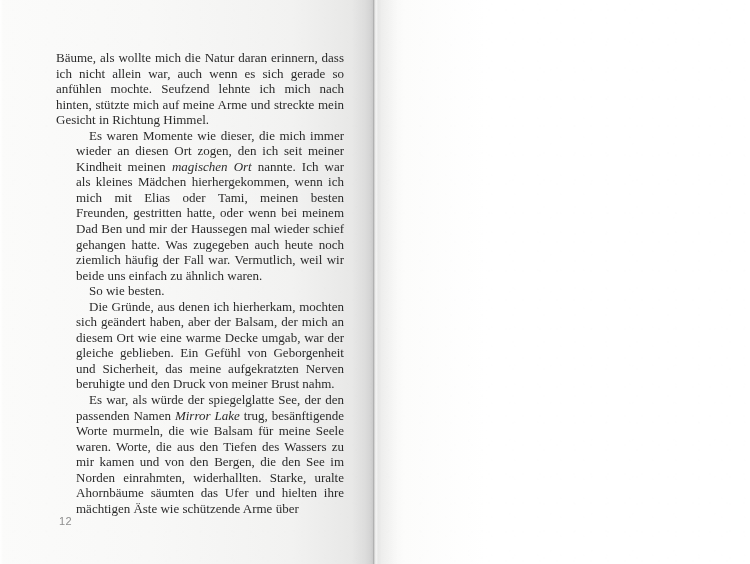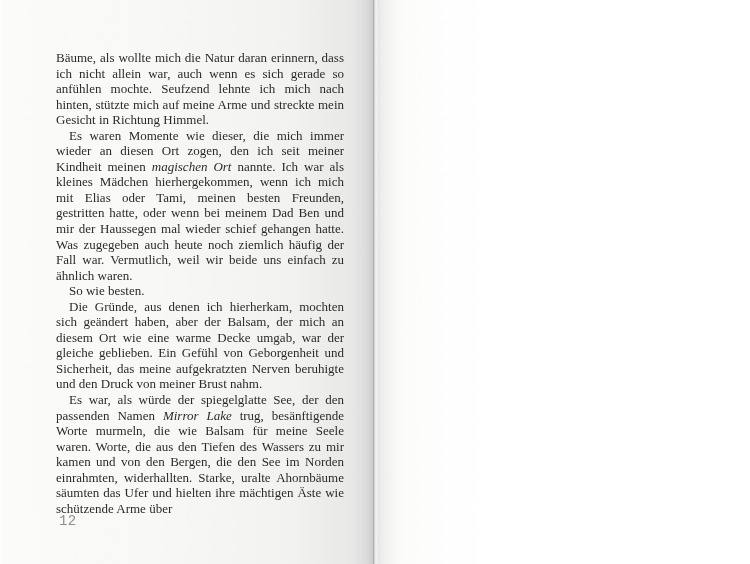--- a/index.html
+++ b/index.html
@@ -113,33 +113,34 @@
 
   .textblock p {
     margin: 0;
     text-indent: 0;
   }
   .textblock p.indent {
     text-indent: 13px;
   }
   .textblock p + p {
     margin-top: 0;
+    margin-left: 20px;
   }
   .textblock i, .textblock em {
     font-style: italic;
   }
 
   
   .folio {
     position: absolute;
-    font-size: 14px;
+    font-size: 11px;
     line-height: 10px;
     color: #8e8e8e;
     letter-spacing: .3px;
-    font-family: Liberation Mono, monospace;
+    font-family: Liberation Sans, sans-serif;
   }
   .folio-left  { left: 59px;  top: 516px; }
 
   
   .edge-left {
     position: absolute;
     top: 0; left: 0; width: 3px; height: 564px;
     background: linear-gradient(to right, rgba(255,255,255,.9), rgba(255,255,255,0));
     pointer-events: none;
   }

